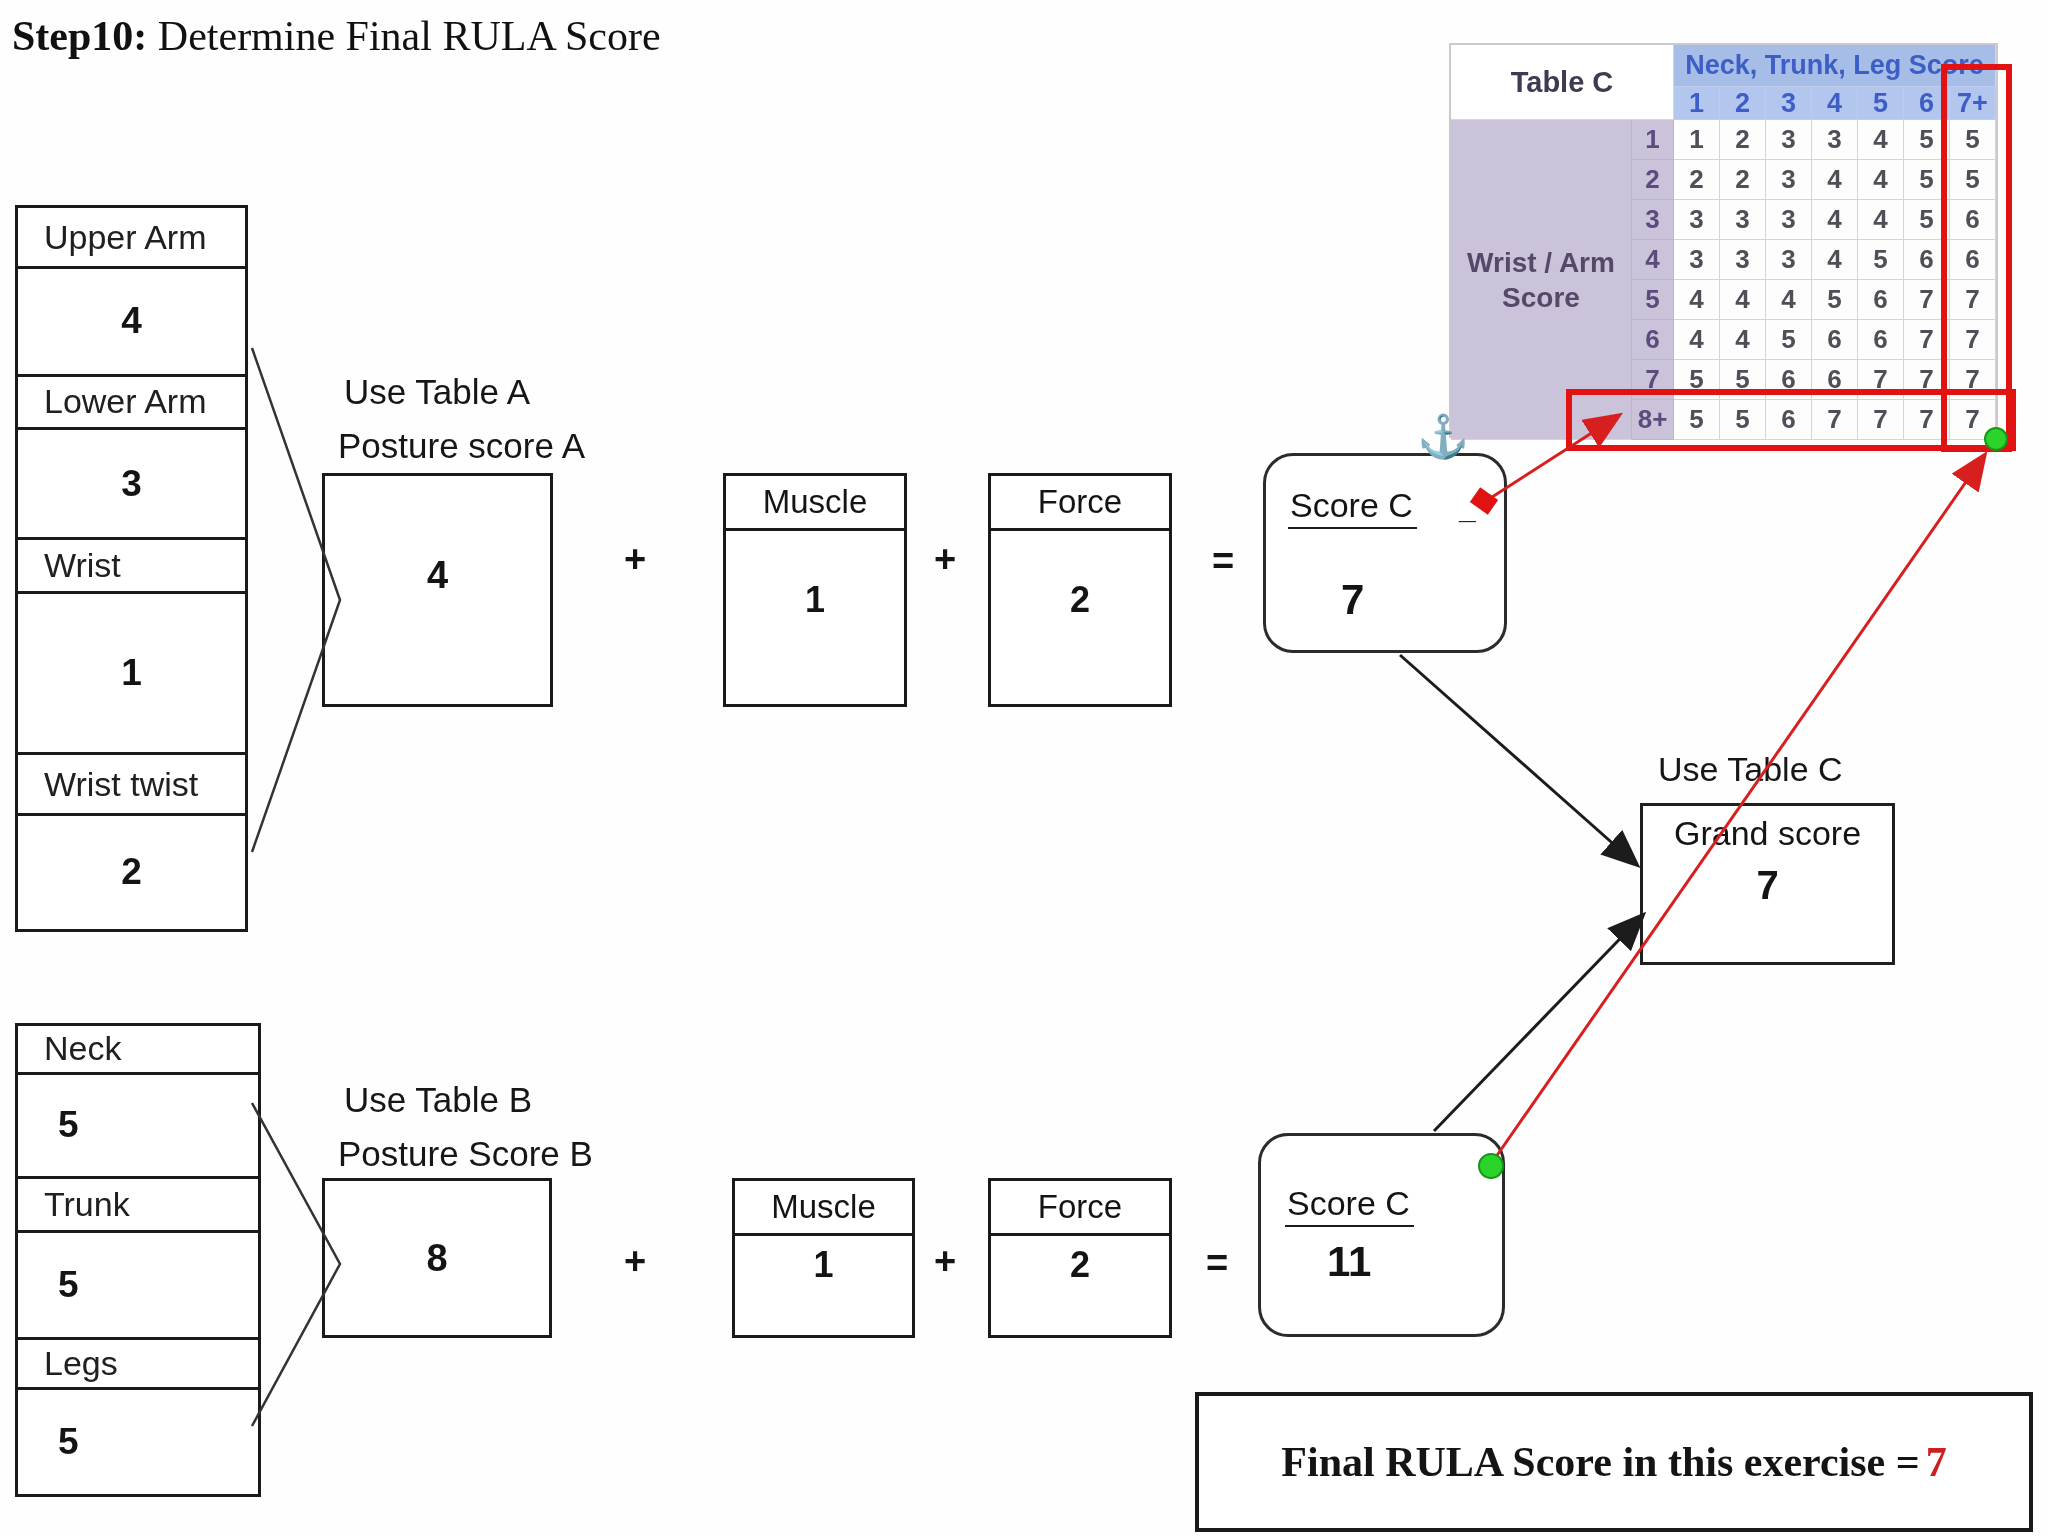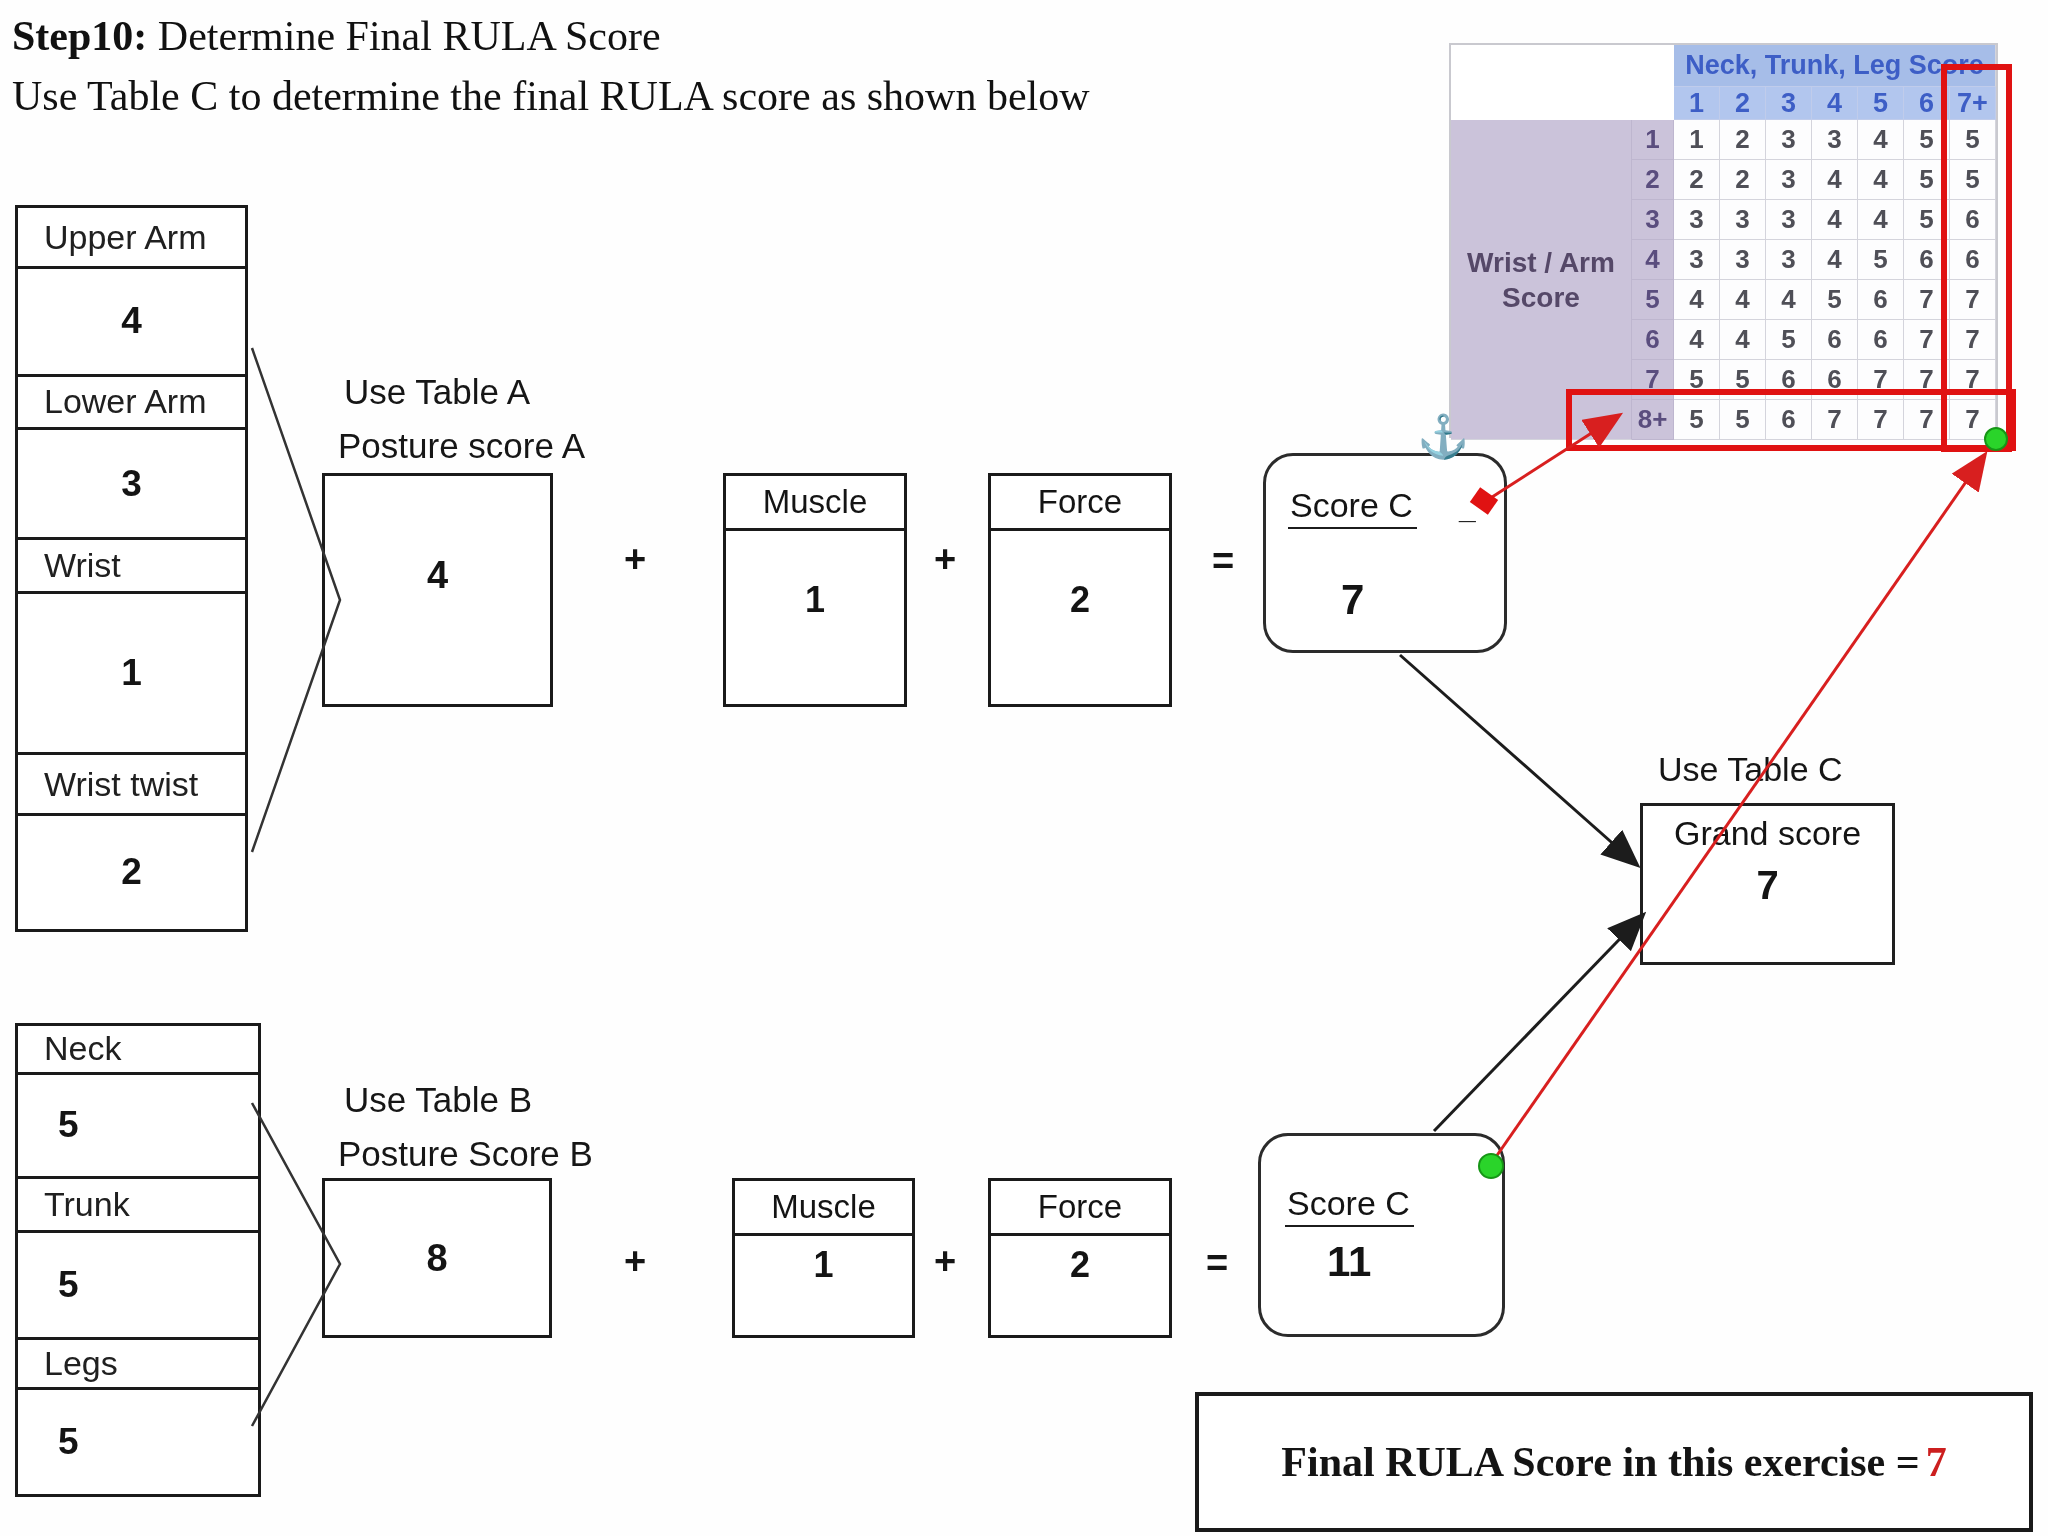--- a/index.html
+++ b/index.html
@@ -56,23 +56,23 @@
   
   .hl{border:6px solid var(--red);background:transparent;z-index:4;}
   svg.overlay{position:absolute;left:0;top:0;z-index:6;pointer-events:none;}
 </style>
 </head>
 <body>
 
 <div class="canvas">
 
   <div class="abs title" style="left:12px;top:12px;"><b>Step10:</b><span> Determine Final RULA Score</span></div>
-  <div class="abs title" style="left:12px;top:72px;">Use Table C to determine the final RULA score as shown below</div>
 
   <div class="abs tc" style="left:1449px;top:43px;">
+    <div class="corner">Table C</div>
     <div class="band">Neck, Trunk, Leg Score</div>
     <div class="rgroup">
       <span>Wrist / Arm</span>
       <span>Score</span>
     </div>
 
   <div class="chead" style="grid-area: 2 / 3;">1</div>
       <div class="chead" style="grid-area: 2 / 4;">2</div>
       <div class="chead" style="grid-area: 2 / 5;">3</div>
       <div class="chead" style="grid-area: 2 / 6;">4</div>

